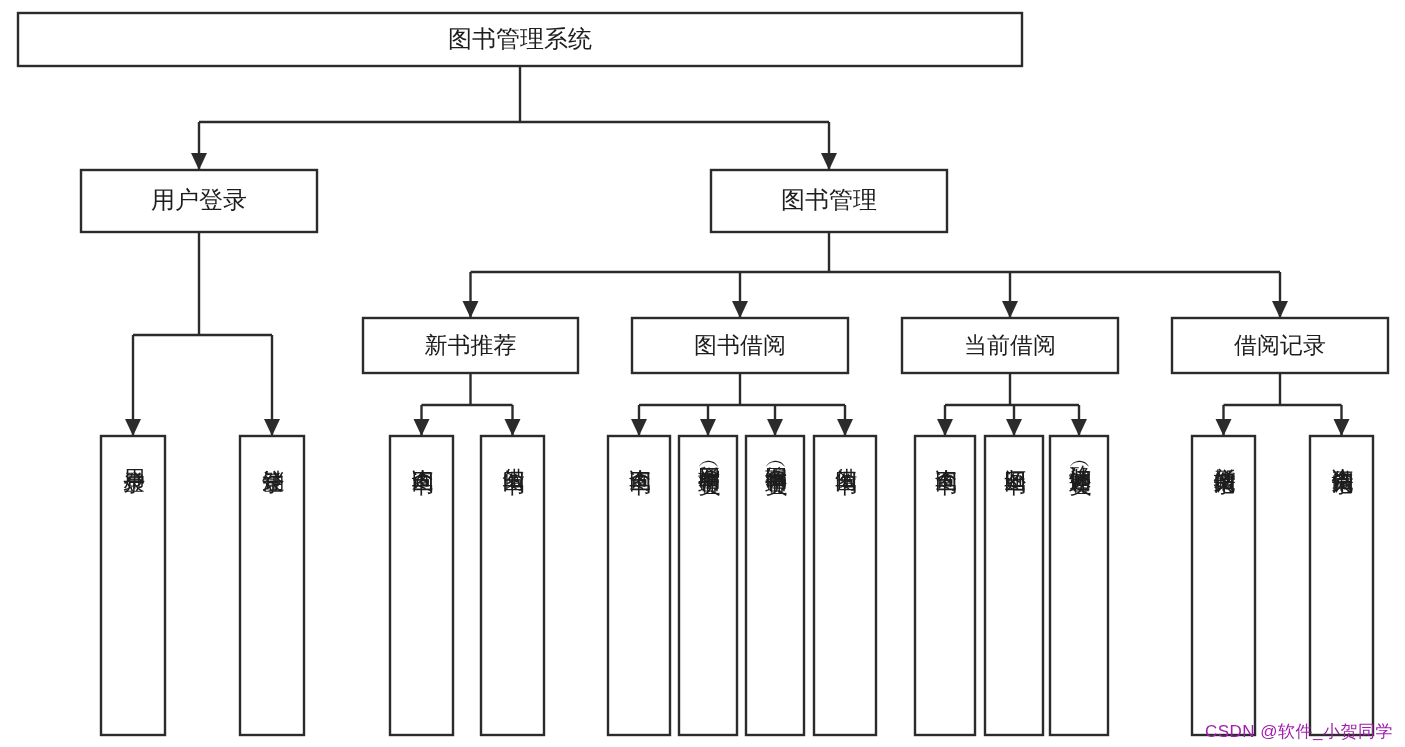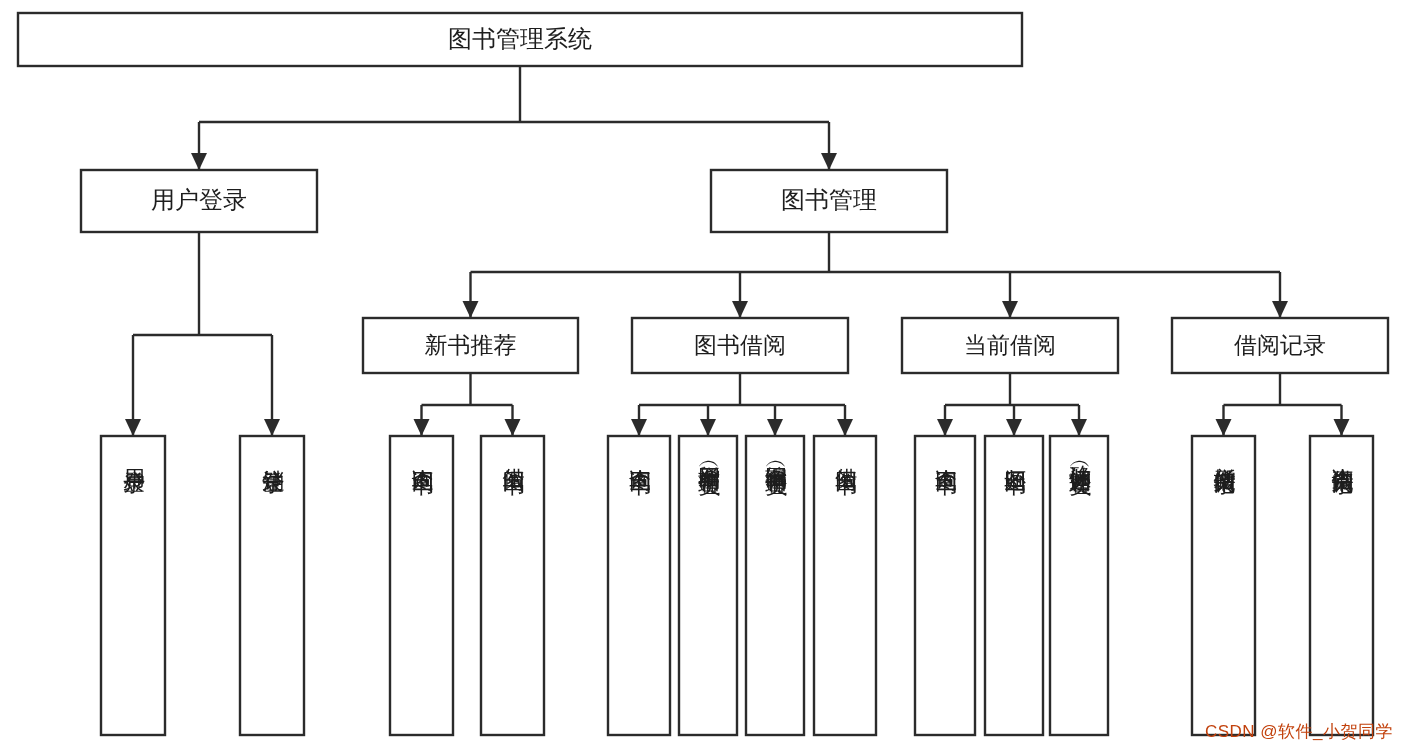--- a/index.html
+++ b/index.html
@@ -56,21 +56,21 @@
   .arrow-head {
     fill: #2b2b2b;
     stroke: none;
   }
   .watermark {
     position: absolute;
     right: 12px;
     bottom: 4px;
     font-family: "Liberation Sans", "DejaVu Sans", sans-serif;
     font-size: 17px;
-    color: #c2410c;
+    color: #a21caf;
     letter-spacing: 0.5px;
     white-space: nowrap;
     pointer-events: none;
   }
 </style>
 </head>
 <body>
 
 <div id="stage">
   <svg id="diagram" viewBox="0 0 1405 747">

